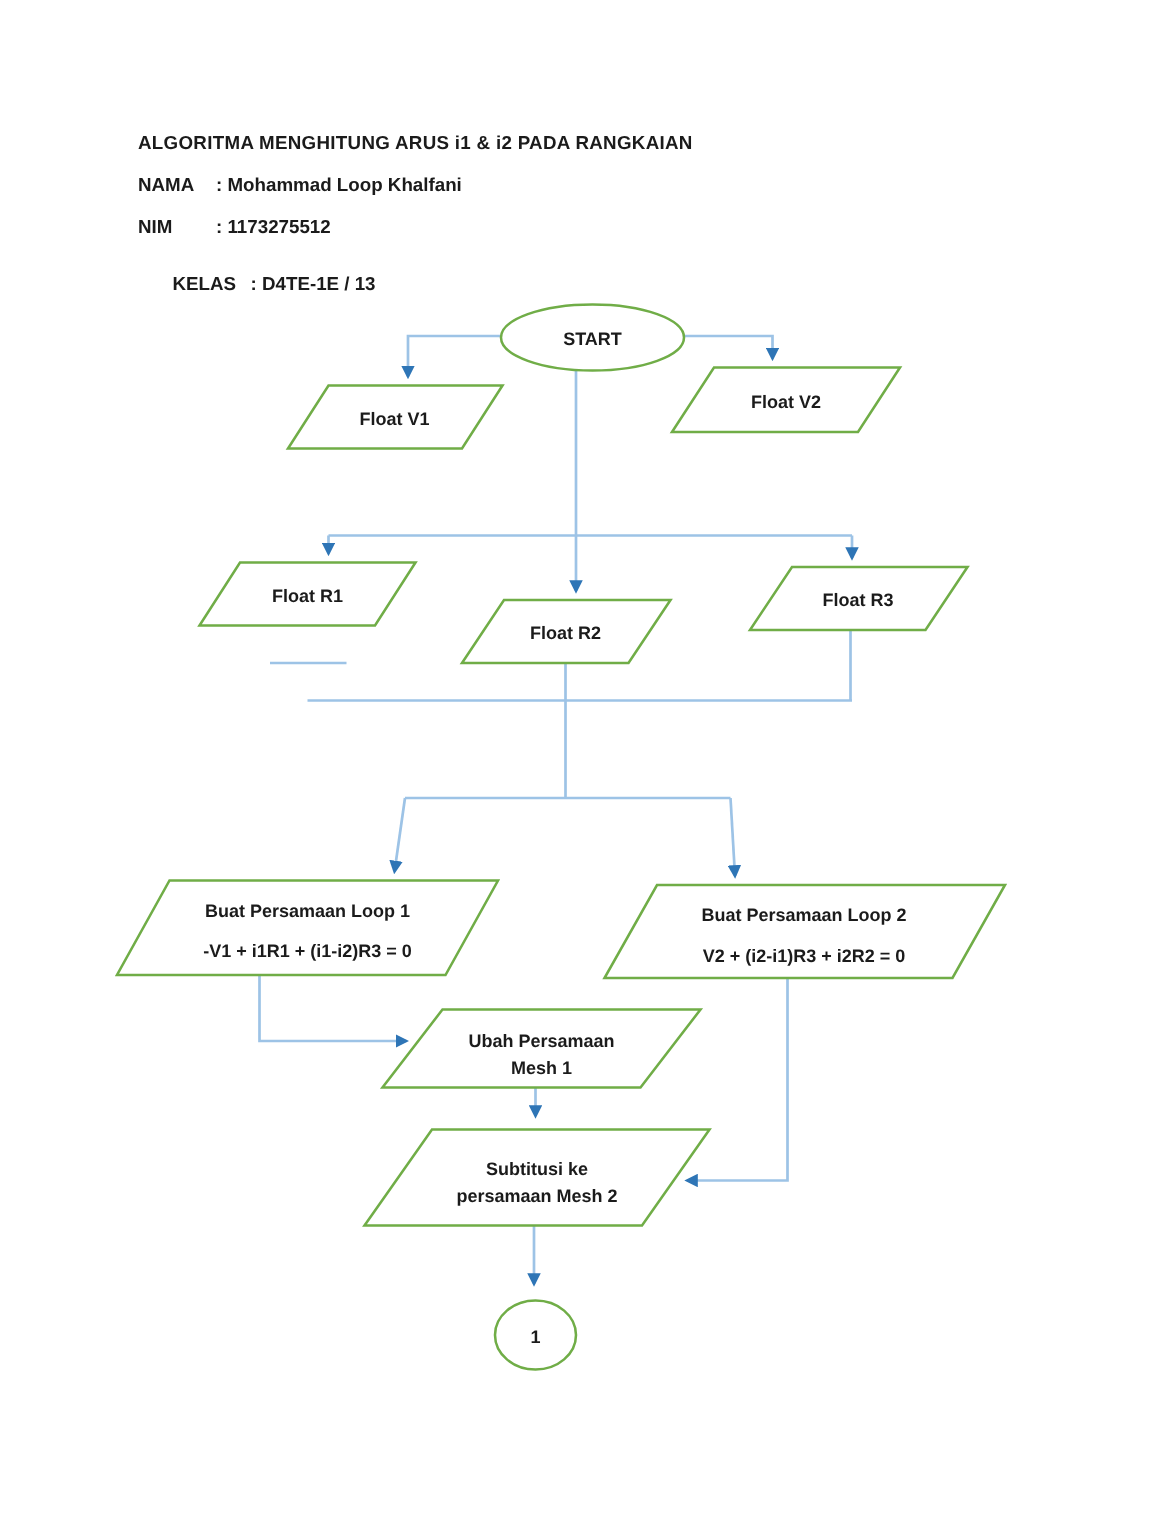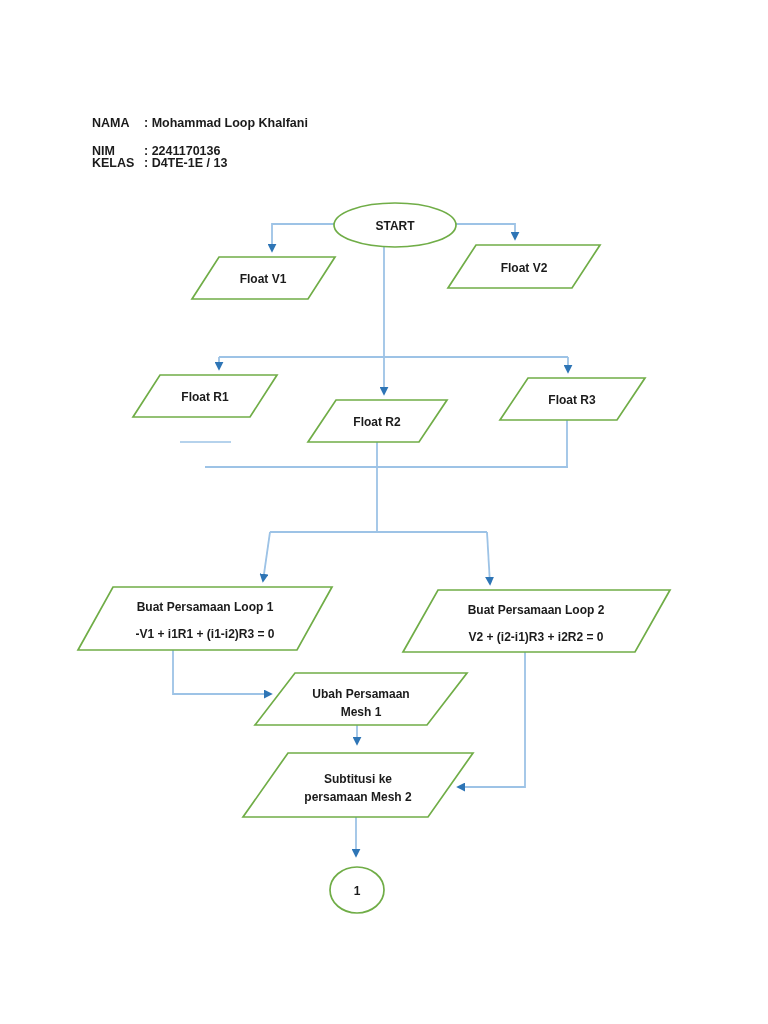--- a/index.html
+++ b/index.html
@@ -22,44 +22,45 @@
     font-size:12.5px;font-weight:bold;letter-spacing:.2px;
     white-space:nowrap;
   }
   .id-row{
     position:absolute;left:92px;
     font-size:12.5px;font-weight:bold;white-space:nowrap;
   }
   .id-row .lbl{display:inline-block;min-width:52px;}
   #row-nama{top:116px;}
   #row-nim{top:144px;}
-  #row-kelas{top:156px;}
+  #row-kelas{top:182px;margin-left:23px;}
   svg{position:absolute;left:0;top:0;}
   .shape{fill:#ffffff;stroke:var(--shape-stroke);stroke-width:1.7;}
   .conn{fill:none;stroke:var(--connector);stroke-width:1.8;}
   .conn.thin{stroke-width:1.6;}
   .arrowhead{fill:var(--arrowhead);}
   .node-label{
     font-family:"Liberation Sans", sans-serif;
     font-size:12px;font-weight:bold;fill:var(--text);
     text-anchor:middle;
   }
   .node-label.sm{font-size:12px;}
 </style>
 </head>
 <body>
 
 <div class="page">
 
+  <div class="doc-title">ALGORITMA MENGHITUNG ARUS i1 &amp; i2 PADA RANGKAIAN</div>
 
   <div class="id-row" id="row-nama">
     <span class="lbl">NAMA</span><span>: Mohammad Loop Khalfani</span>
   </div>
   <div class="id-row" id="row-nim">
-    <span class="lbl">NIM</span><span>: 2241170136</span>
+    <span class="lbl">NIM</span><span>: 1173275512</span>
   </div>
   <div class="id-row" id="row-kelas">
     <span class="lbl">KELAS</span><span>: D4TE-1E / 13</span>
   </div>
 
   <svg width="768" height="1024" viewBox="0 0 768 1024">
     <defs>
       <marker id="arrow" viewBox="0 0 10 10" refX="8" refY="5" markerWidth="9" markerHeight="9" markerUnits="userSpaceOnUse" orient="auto">
         <path d="M0,0 L10,5 L0,10 z" class="arrowhead"></path>
       </marker>

